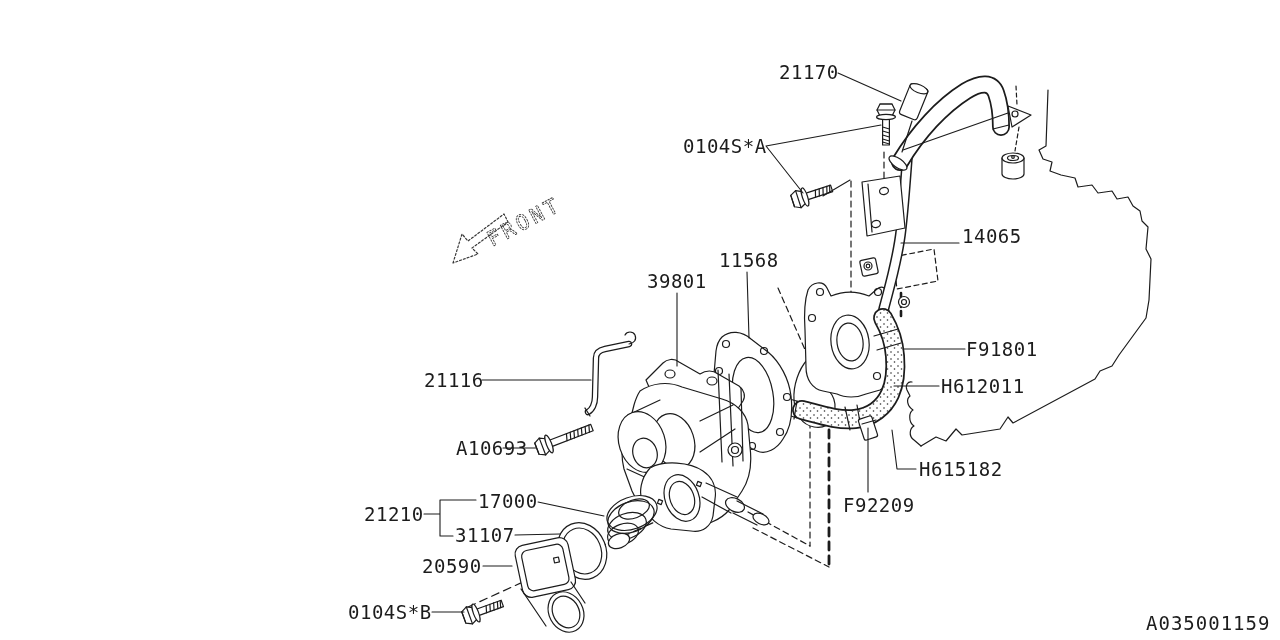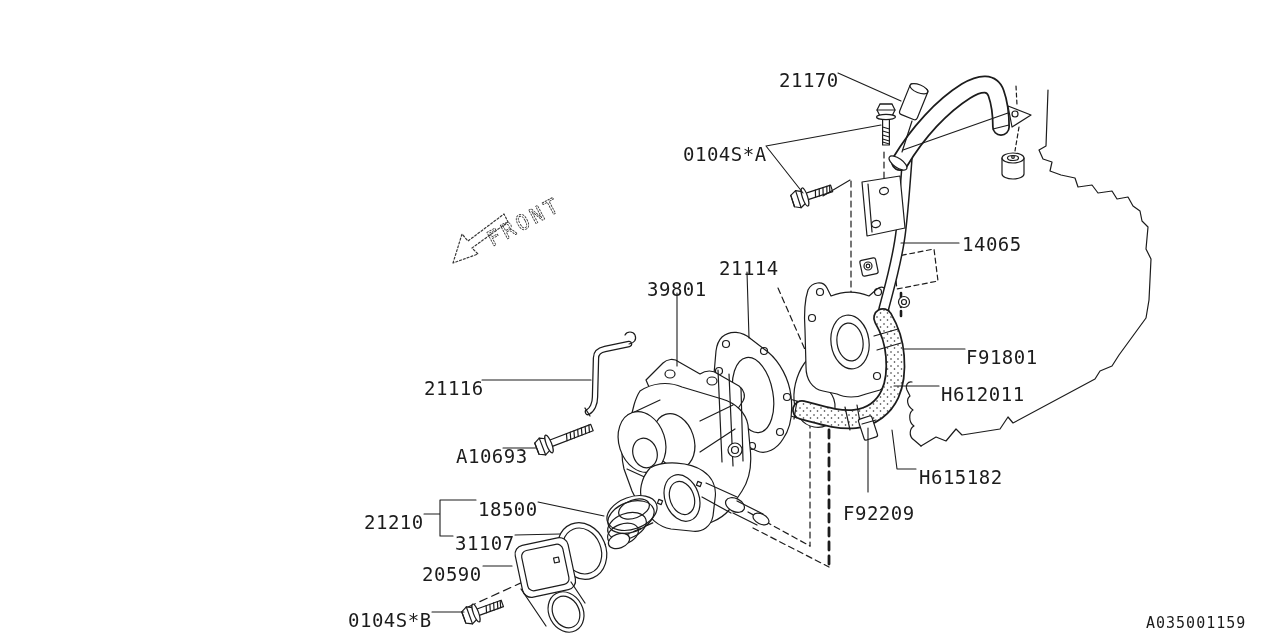--- a/index.html
+++ b/index.html
@@ -1,21 +1,21 @@
 <!DOCTYPE html>
 <html><head>
 <meta charset="utf-8">
 <style>
   html,body{margin:0;padding:0;background:#fff;}
   .stage{position:relative;width:1280px;height:640px;background:#fff;overflow:hidden;
          font-family:"DejaVu Sans Mono", monospace;}
   .stage svg{position:absolute;left:0;top:0;}
   .lbl{position:absolute;font-size:19px;line-height:19px;color:#1c1c1c;white-space:nowrap;
-       letter-spacing:0.5px;margin-top:8px;}
-  .docnum{position:absolute;font-size:15px;line-height:19px;color:#1c1c1c;letter-spacing:1px;}
+       letter-spacing:0.5px;}
+  .docnum{position:absolute;font-size:19px;line-height:19px;color:#1c1c1c;letter-spacing:1px;}
 </style>
 </head>
 <body>
 
 <div class="stage">
 
 <svg width="1280" height="640" viewBox="0 0 1280 640" stroke="#1c1c1c" fill="none" stroke-width="1.2" stroke-linecap="round" stroke-linejoin="round">
   <defs>
     <pattern id="stip" width="7" height="7" patternUnits="userSpaceOnUse">
       <circle cx="2" cy="2" r="0.8" fill="#2a2a2a" stroke="none"></circle>
@@ -249,28 +249,28 @@
     <path d="M453,263 L462,234 L468,241 L504,214 L508,222 L472,248 L478,254 Z" stroke-dasharray="2,2"></path>
     <g transform="translate(492,247) rotate(-28)">
       <text x="0" y="0" font-size="21" letter-spacing="3.5" fill="none" stroke="#3a3a3a" stroke-width="0.9" stroke-dasharray="1.6,1.6" font-family="DejaVu Sans Mono, monospace">FRONT</text>
     </g>
   </g>
 </svg>
 
 <div class="lbl" style="left:779px;top:63px">21170</div>
 <div class="lbl" style="left:683px;top:137px">0104S*A</div>
 <div class="lbl" style="left:962px;top:227px">14065</div>
-<div class="lbl" style="left:719px;top:251px">21114</div>
+<div class="lbl" style="left:719px;top:251px">11568</div>
 <div class="lbl" style="left:647px;top:272px">39801</div>
 <div class="lbl" style="left:424px;top:371px">21116</div>
 <div class="lbl" style="left:966px;top:340px">F91801</div>
 <div class="lbl" style="left:941px;top:377px">H612011</div>
 <div class="lbl" style="left:456px;top:439px">A10693</div>
 <div class="lbl" style="left:919px;top:460px">H615182</div>
-<div class="lbl" style="left:478px;top:492px">18500</div>
+<div class="lbl" style="left:478px;top:492px">17000</div>
 <div class="lbl" style="left:843px;top:496px">F92209</div>
 <div class="lbl" style="left:364px;top:505px">21210</div>
 <div class="lbl" style="left:455px;top:526px">31107</div>
 <div class="lbl" style="left:422px;top:557px">20590</div>
 <div class="lbl" style="left:348px;top:603px">0104S*B</div>
 
 <div class="docnum" style="left:1146px;top:614px">A035001159</div>
 
 </div>
 

